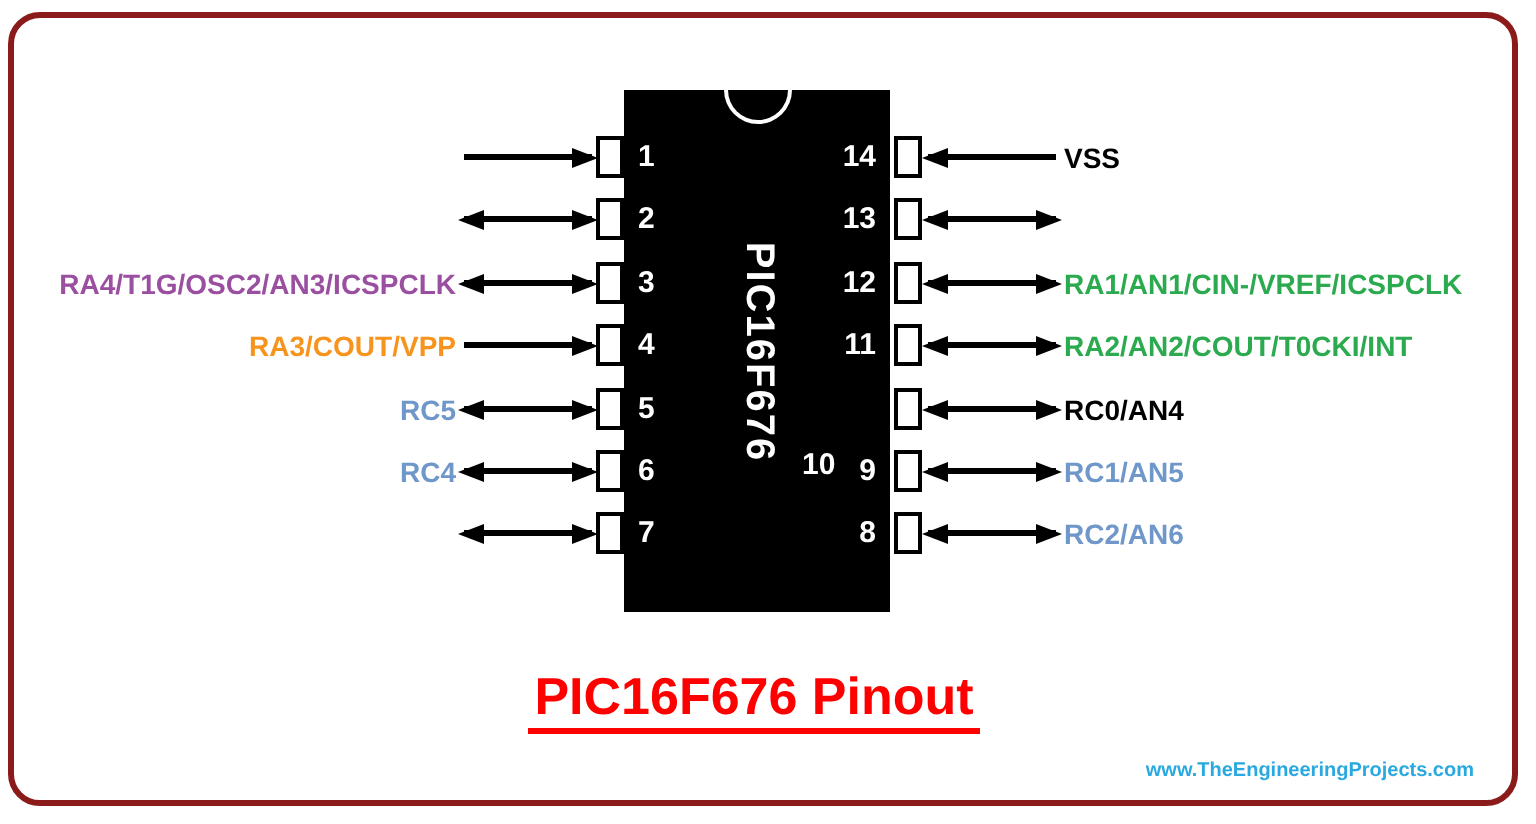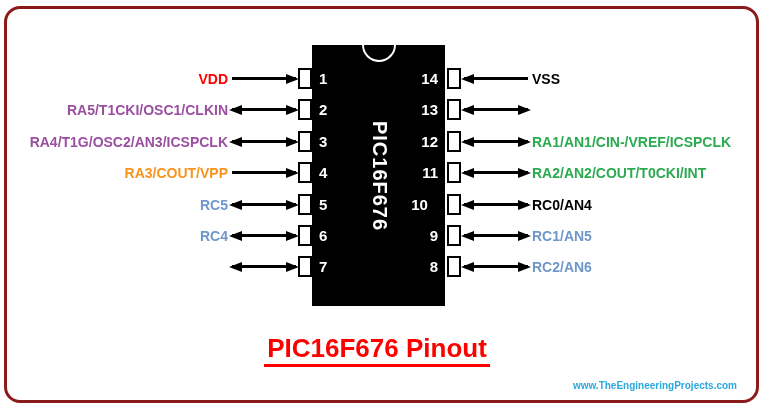--- a/index.html
+++ b/index.html
@@ -68,30 +68,28 @@
 <div class="stage">
   <div class="frame" style="border-color: rgb(139, 26, 26);"></div>
 
   <div class="chip" style="background: rgb(0, 0, 0);">
     <div class="notch"></div>
     <div class="chip-label" style="color: rgb(255, 255, 255);">PIC16F676</div>
   </div>
 
   <div id="pin-rows">
       <div class="pin-row" style="top: 68px;">
-        <span class="pin-label side-left" style="color: rgb(254, 0, 0);">VDD</span>
         <div class="pin-arrow" style="left: 231px; width: 66px;">
           <div class="arrow-line"></div>
           <div class="arrow-head h-right"></div>
         </div>
         <div class="pin-pad" style="left: 298px;"></div>
         <span class="pin-number" style="left: 319px; width: 26px; text-align: left;">1</span>
       </div>
       <div class="pin-row" style="top: 99px;">
-        <span class="pin-label side-left" style="color: rgb(155, 79, 160);">RA5/T1CKI/OSC1/CLKIN</span>
         <div class="pin-arrow" style="left: 231px; width: 66px;">
           <div class="arrow-line"></div>
           <div class="arrow-head h-right"></div>
           <div class="arrow-head h-left"></div>
         </div>
         <div class="pin-pad" style="left: 298px;"></div>
         <span class="pin-number" style="left: 319px; width: 26px; text-align: left;">2</span>
       </div>
       <div class="pin-row" style="top: 131px;">
         <span class="pin-label side-left" style="color: rgb(155, 79, 160);">RA4/T1G/OSC2/AN3/ICSPCLK</span>
@@ -180,21 +178,21 @@
         <span class="pin-number" style="left: 401px; width: 37px; text-align: right;">11</span>
       </div>
       <div class="pin-row" style="top: 194px;">
         <span class="pin-label side-right" style="color: #000000;">RC0/AN4</span>
         <div class="pin-arrow" style="left: 463px; width: 66px;">
           <div class="arrow-line"></div>
           <div class="arrow-head h-left"></div>
           <div class="arrow-head h-right"></div>
         </div>
         <div class="pin-pad" style="left: 447px;"></div>
-        <span class="pin-number" style="left: 401px; width: 37px; text-align: center;">10</span>
+        <span class="pin-number" style="left: 401px; width: 37px; text-align: left; margin-top: 28px;">10</span>
       </div>
       <div class="pin-row" style="top: 225px;">
         <span class="pin-label side-right" style="color: rgb(111, 151, 201);">RC1/AN5</span>
         <div class="pin-arrow" style="left: 463px; width: 66px;">
           <div class="arrow-line"></div>
           <div class="arrow-head h-left"></div>
           <div class="arrow-head h-right"></div>
         </div>
         <div class="pin-pad" style="left: 447px;"></div>
         <span class="pin-number" style="left: 401px; width: 37px; text-align: right;">9</span>

